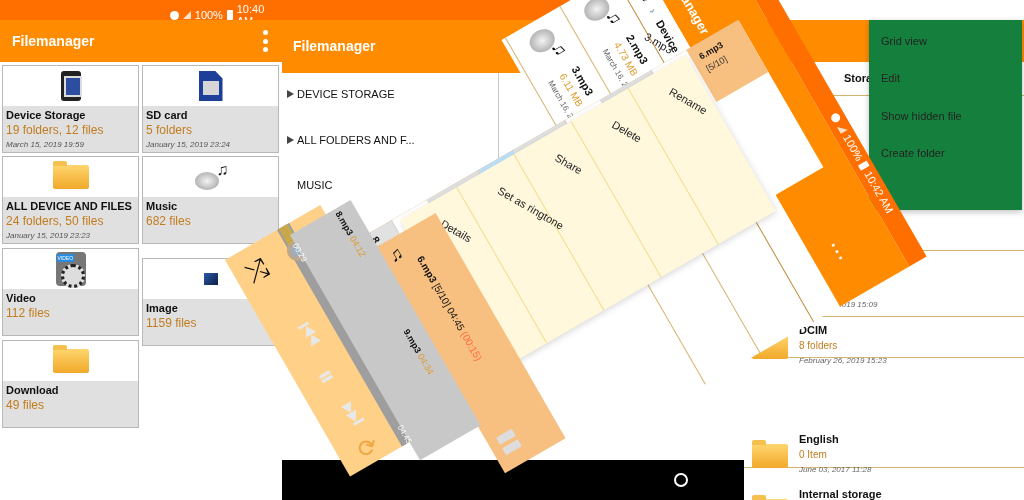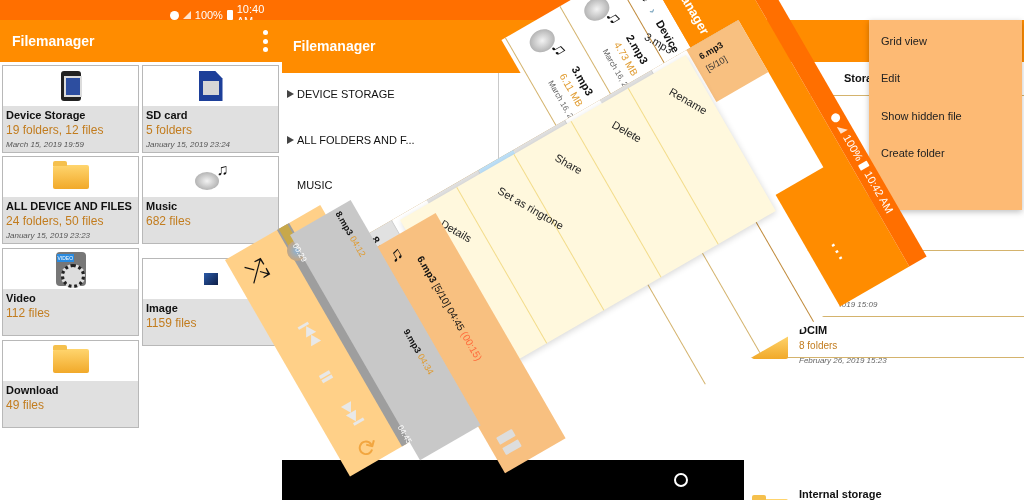--- a/index.html
+++ b/index.html
@@ -53,21 +53,21 @@
 
   
   .p4 { position: absolute; left: 744px; top: 0; width: 280px; height: 500px; background: #fff; }
   .list-row { position: absolute; left: 0; width: 280px; height: 42px; border-bottom: 1px solid #d4b36d; }
   .list-row .fold { position: absolute; left: 8px; top: 18px; width: 36px; height: 24px; background: linear-gradient(#ffd56e, #f1a92a); border-radius: 2px; }
   .list-row .fold::before { content: ""; position: absolute; left: 0; top: -4px; width: 14px; height: 5px; background: #f5c04d; border-radius: 2px 2px 0 0; }
   .list-row .nm { position: absolute; left: 55px; top: 7px; font-weight: bold; font-size: 11px; color: #111; }
   .list-row .ct { position: absolute; left: 55px; top: 23px; font-size: 10px; color: #c27c1e; }
   .list-row .dt { position: absolute; left: 55px; top: 39px; font-size: 8px; font-style: italic; color: #666; }
 
-  .popup-menu { position: absolute; left: 869px; top: 20px; width: 153px; height: 190px; background: #fdba74; box-shadow: 0 2px 6px rgba(0,0,0,0.25); }
+  .popup-menu { position: absolute; left: 869px; top: 20px; width: 153px; height: 190px; background: #15803d; box-shadow: 0 2px 6px rgba(0,0,0,0.25); }
   .popup-menu .mi { position: absolute; left: 12px; font-size: 11px; color: #222; }
 
   .music-file-icon { width: 24px; height: 32px; border: 3px solid #f08a0c; border-radius: 2px; position: relative; background: #fff; }
   .music-file-icon::after { content: "♪"; position: absolute; left: 2px; top: 4px; font-size: 14px; color: #f08a0c; }
 
   .player { position: absolute; background: #ffd088; }
 </style>
 </head>
 <body>
 
@@ -179,20 +179,26 @@
   <div class="abs" style="left:0;top:95px;width:280px;height:1px;background:#d4b36d"></div>
   <div class="abs" style="left:0;top:250px;width:280px;height:1px;background:#d4b36d"></div>
   <div class="abs" style="left:80px;top:300px;font-size:8px;font-style:italic;color:#666">25, 2019 15:09</div>
 
   <div class="list-row" style="top:316px;border-top:1px solid #d4b36d">
     <div class="fold"></div>
     <div class="nm">DCIM</div>
     <div class="ct">8 folders</div>
     <div class="dt">February 26, 2019 15:23</div>
   </div>
+  <div class="list-row" style="top:426px">
+    <div class="fold"></div>
+    <div class="nm">English</div>
+    <div class="ct">0 Item</div>
+    <div class="dt">June 03, 2017 11:28</div>
+  </div>
   <div class="list-row" style="top:481px;border-bottom:none">
     <div class="fold"></div>
     <div class="nm">Internal storage</div>
   </div>
 </div>
 
 <div class="popup-menu">
   <div class="mi" style="top:15px">Grid view</div>
   <div class="mi" style="top:52px">Edit</div>
   <div class="mi" style="top:90px">Show hidden file</div>

